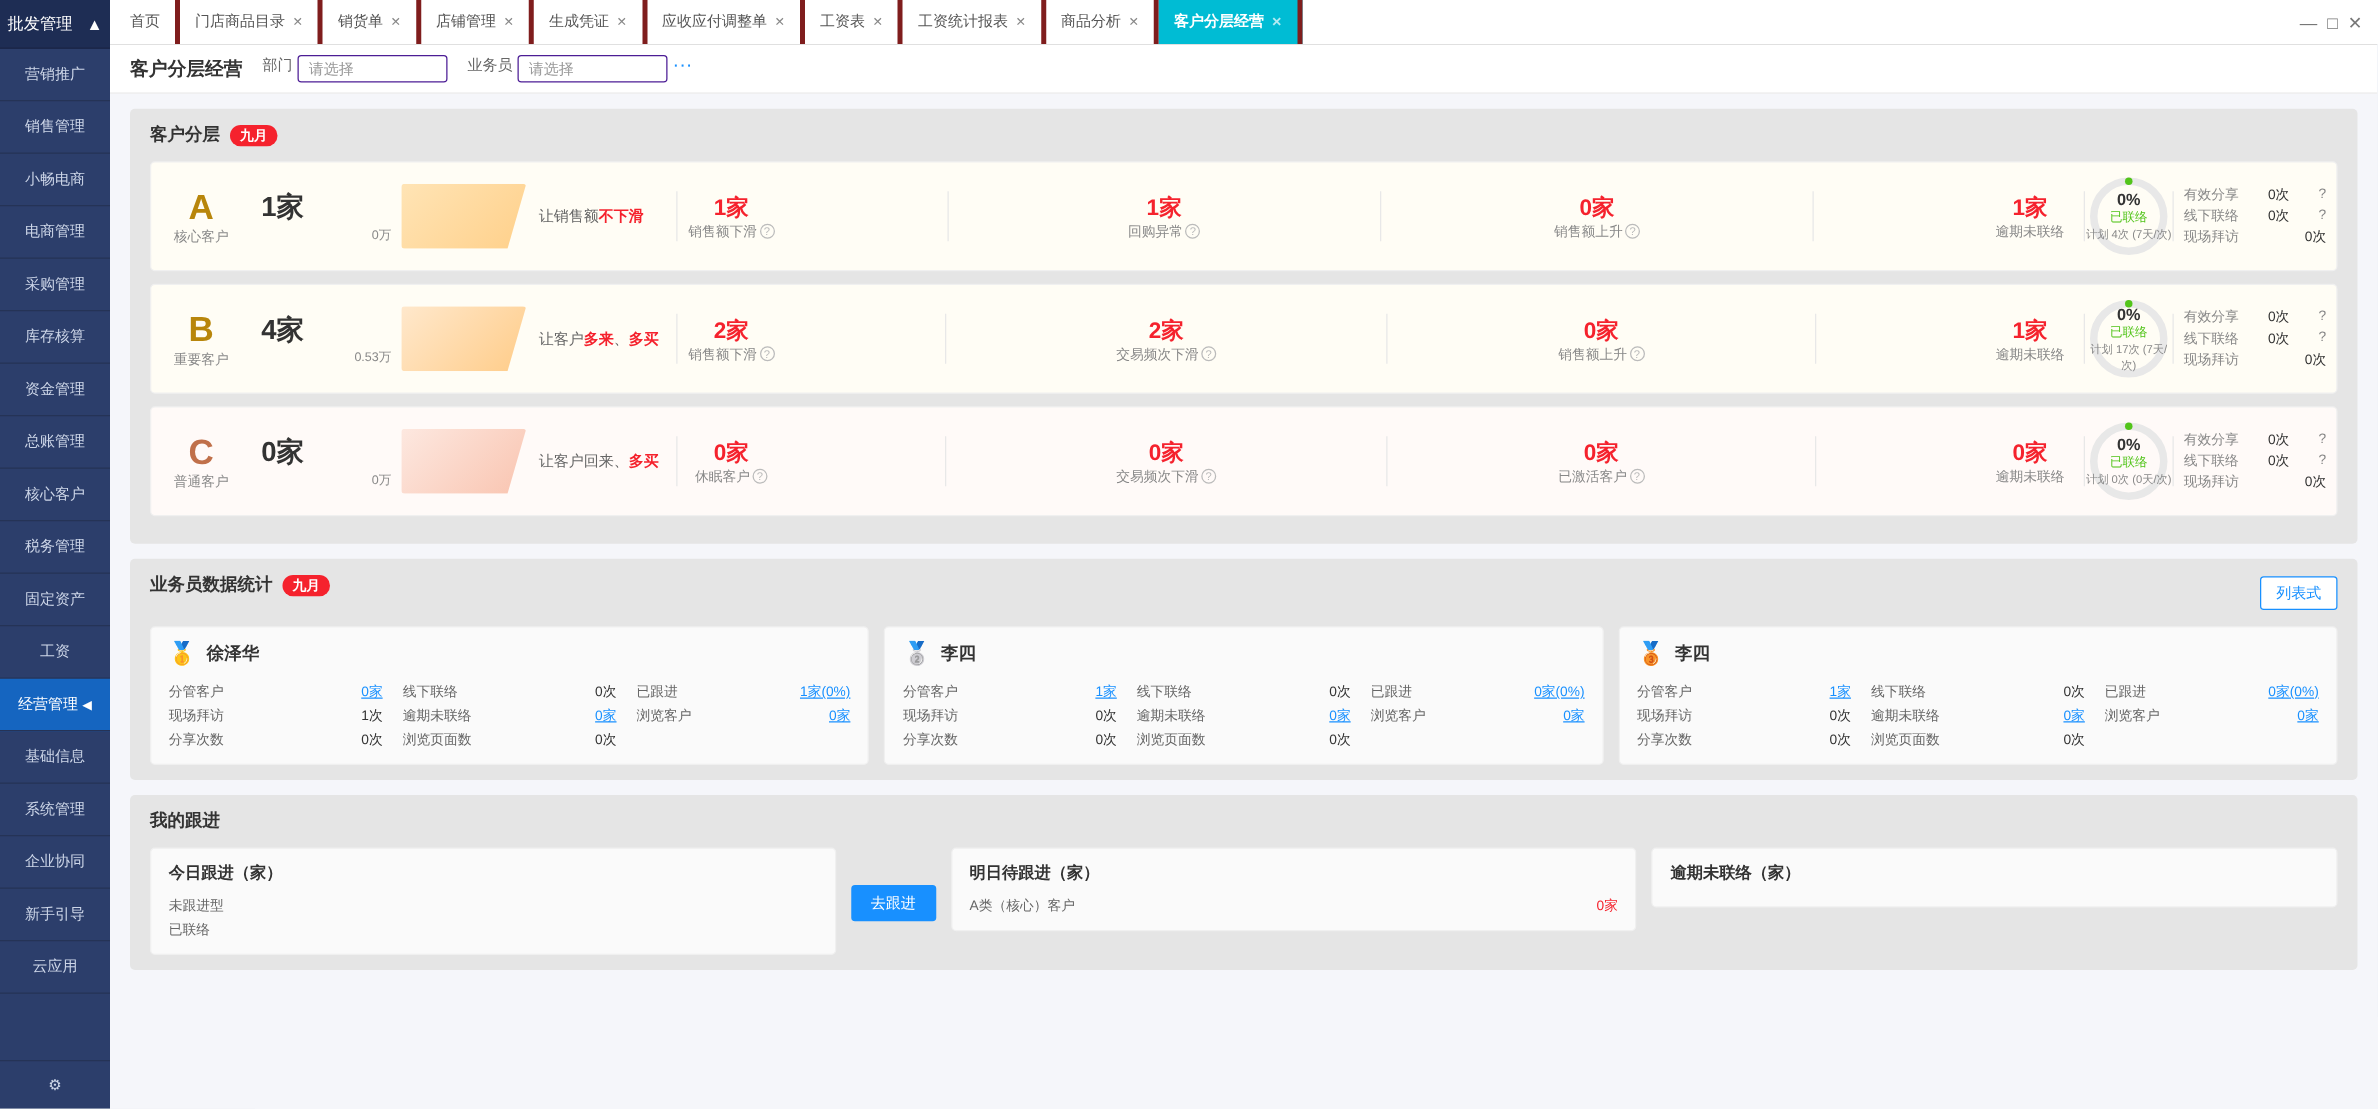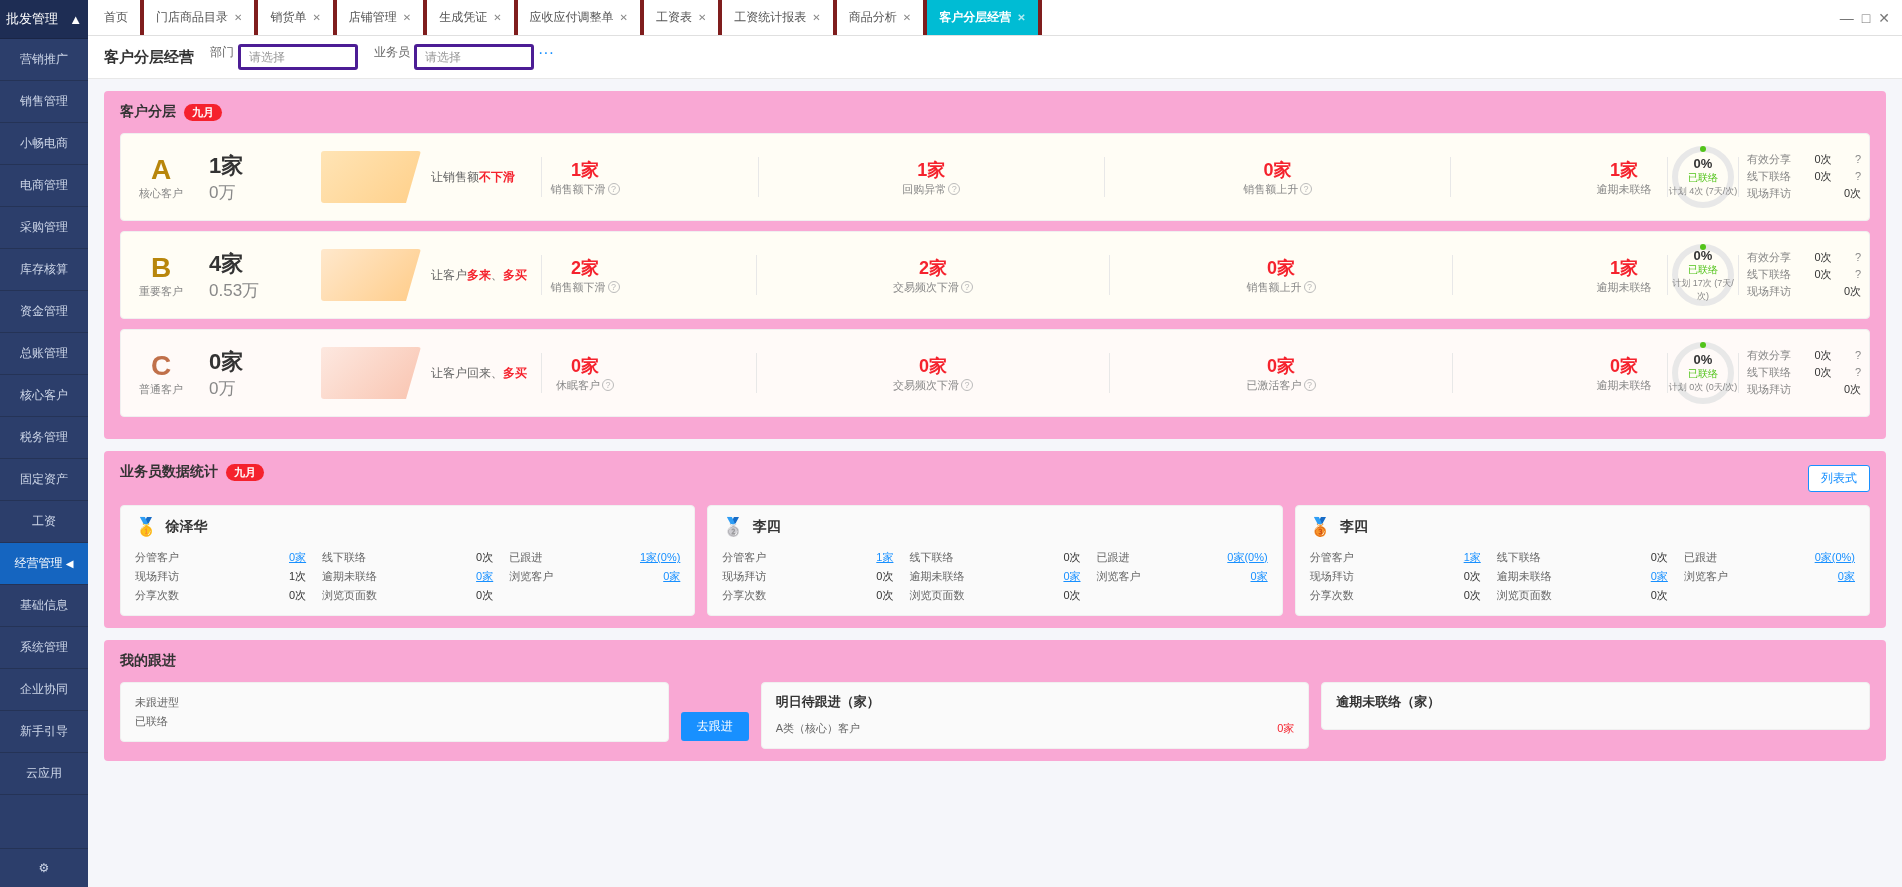--- a/index.html
+++ b/index.html
@@ -115,21 +115,21 @@
       font-size: 15px;
       font-weight: bold;
       color: #333;
     }
     .toolbar-field {
       display: flex;
       gap: 4px;
     }
     .toolbar-label { color: #666; font-size: 12px; }
     .toolbar-select {
-      border: 3px solid #4c1d95;
+      border: 1px solid #4c1d95;
       border-radius: 3px;
       padding: 3px 20px 3px 8px;
       font-size: 12px;
       color: #999;
       background: #fff;
       appearance: none;
       cursor: pointer;
       width: 120px;
     }
     .toolbar-more { color: #1890ff; cursor: pointer; font-size: 16px; }
@@ -137,21 +137,21 @@
     
     .content {
       flex: 1;
       overflow-y: auto;
       padding: 12px 16px;
       background: #f5f6fa;
     }
 
     
     .section {
-      background: #f9a8d4;
+      background: #e5e5e5;
       border-radius: 4px;
       padding: 12px 16px;
       margin-bottom: 12px;
     }
     .section-title {
       font-size: 14px;
       font-weight: bold;
       color: #333;
       margin-bottom: 12px;
       display: flex;
@@ -194,22 +194,23 @@
       width: 120px;
       flex-shrink: 0;
       padding: 0 8px;
     }
     .tier-main-count {
       font-size: 20px;
       font-weight: bold;
       color: #333;
     }
     .tier-sub-count {
-      font-size: 17px;
+      font-size: 10px;
       color: #888;
+      text-align: right;
     }
     .tier-shape {
       width: 90px;
       height: 48px;
       flex-shrink: 0;
       position: relative;
       margin-right: 10px;
     }
     .tier-action-text {
       width: 110px;
@@ -927,20 +928,21 @@
         </div>
       </div>
     </div>
 
     <div class="section">
       <div class="section-title">
         <span>我的跟进</span>
       </div>
       <div class="followup-grid">
         <div class="followup-card">
+          <div class="followup-title">今日跟进（家）</div>
           <div class="followup-row">
             <span>未跟进型</span>
             <span class="followup-val"></span>
           </div>
           <div class="followup-row">
             <span>已联络</span>
             <span class="followup-val"></span>
           </div>
         </div>
         <div class="followup-btn-col">

